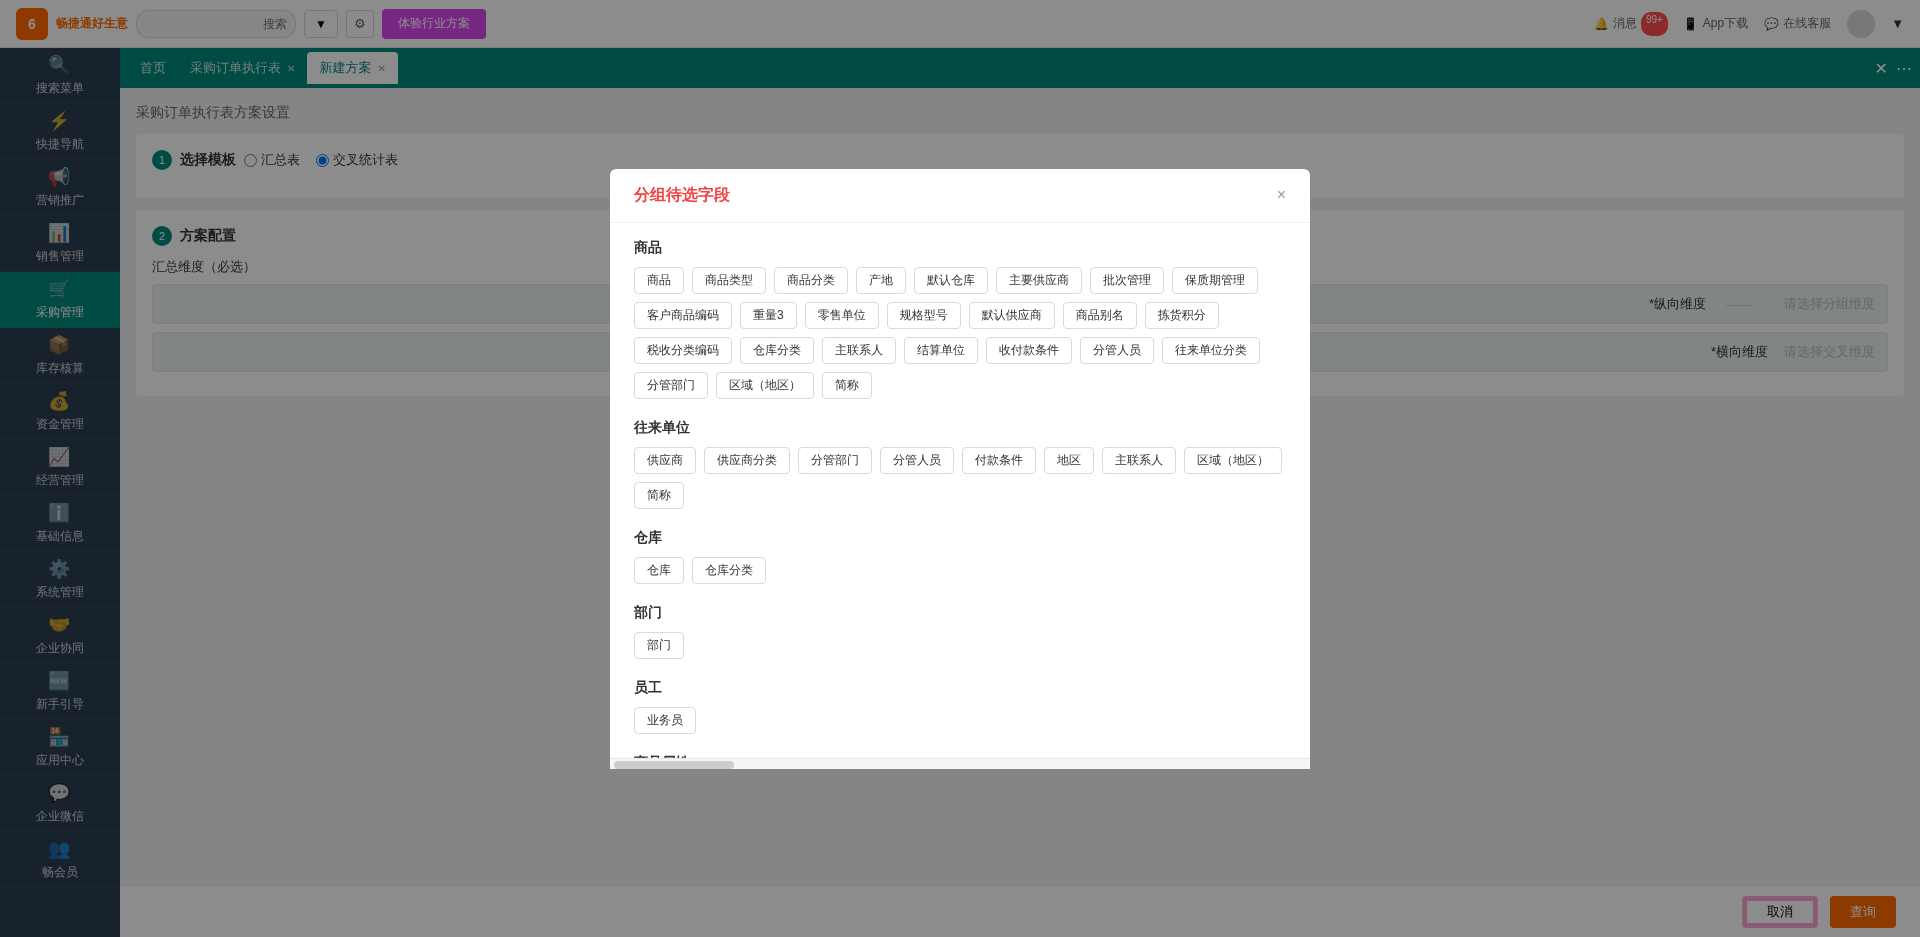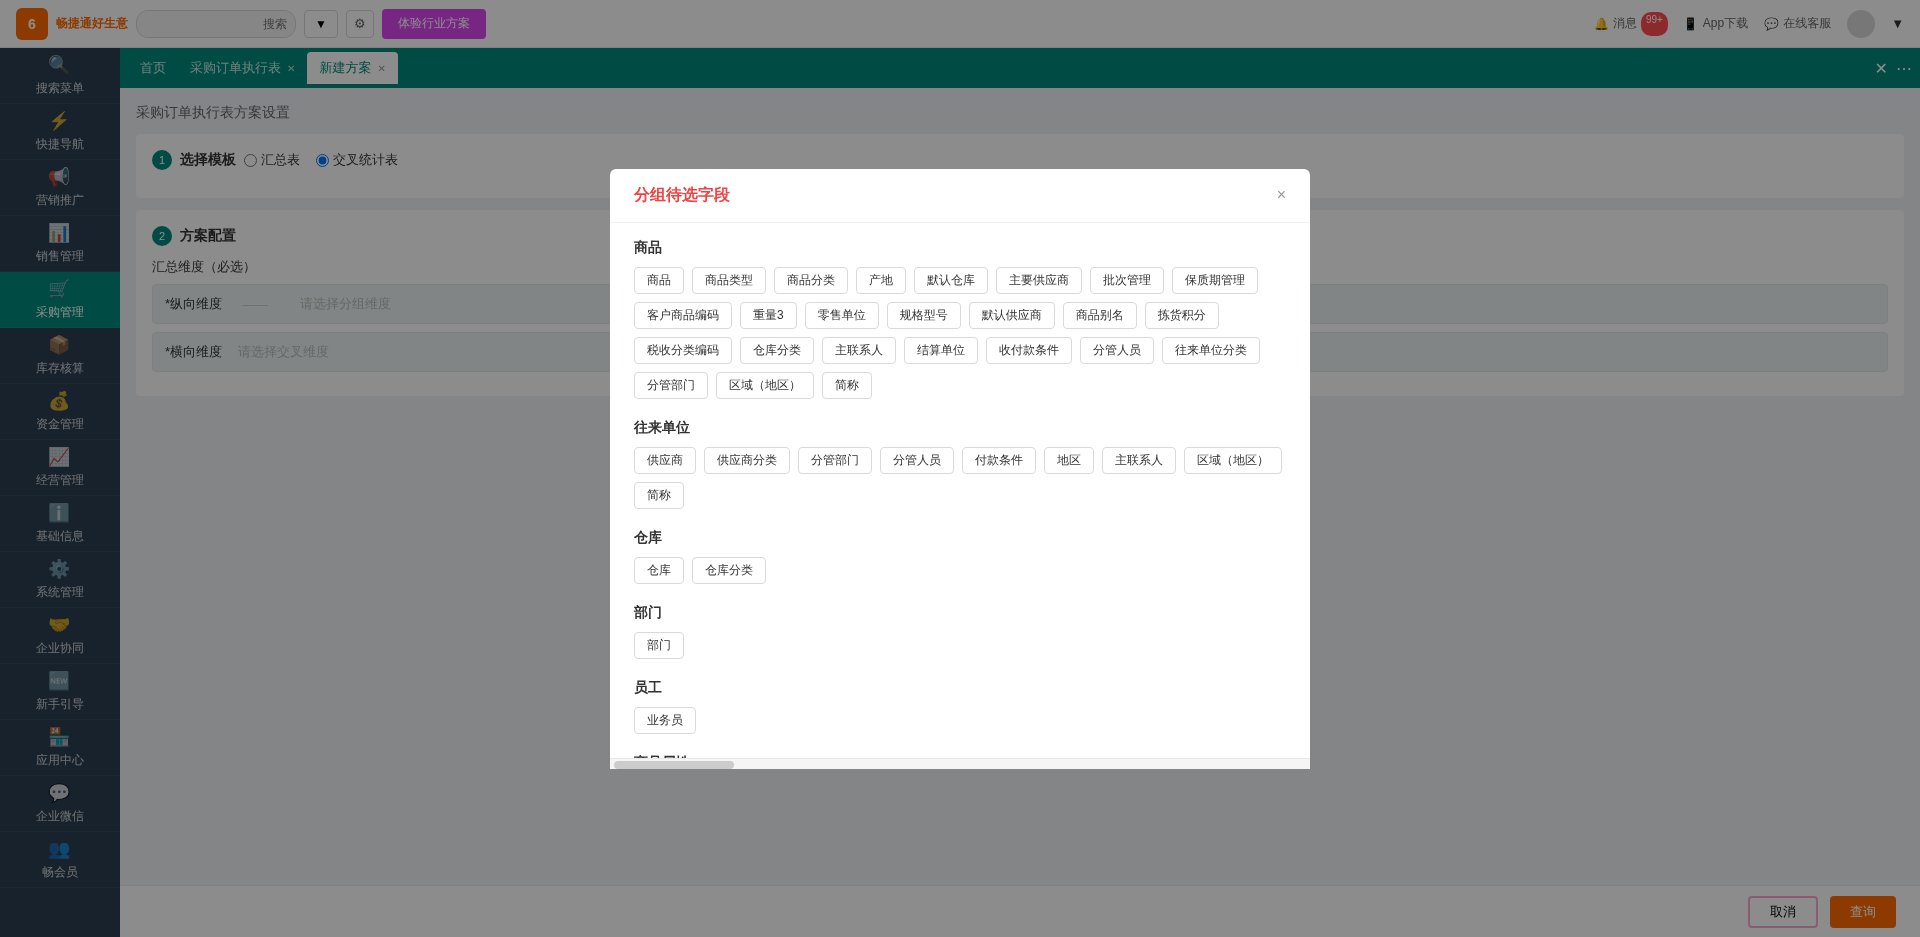--- a/index.html
+++ b/index.html
@@ -310,21 +310,21 @@
       display: flex;
       align-items: center;
       justify-content: flex-end;
       padding: 0 24px;
       gap: 12px;
       z-index: 150;
     }
     .btn-cancel {
       height: 32px;
       padding: 0 20px;
-      border: 2px solid #f9a8d4;
+      border: 5px solid #f9a8d4;
       border-radius: 4px;
       background: #fff;
       cursor: pointer;
       font-size: 13px;
     }
     .btn-confirm {
       height: 32px;
       padding: 0 20px;
       border: none;
       border-radius: 4px;
@@ -355,20 +355,21 @@
     
     .blurred-region {
       background: rgba(0,103,91,0.08);
       border: 1px solid #e8e8e8;
       border-radius: 4px;
       height: 40px;
       margin-bottom: 8px;
       display: flex;
       align-items: center;
       padding: 0 12px;
+      justify-content: flex-end;
     }
   </style>
 </head>
 <body>
 
 <div class="top-nav">
   <div class="logo-area">
     <div class="logo-icon">6</div>
     <div class="logo-text">畅捷通好生意</div>
   </div>

